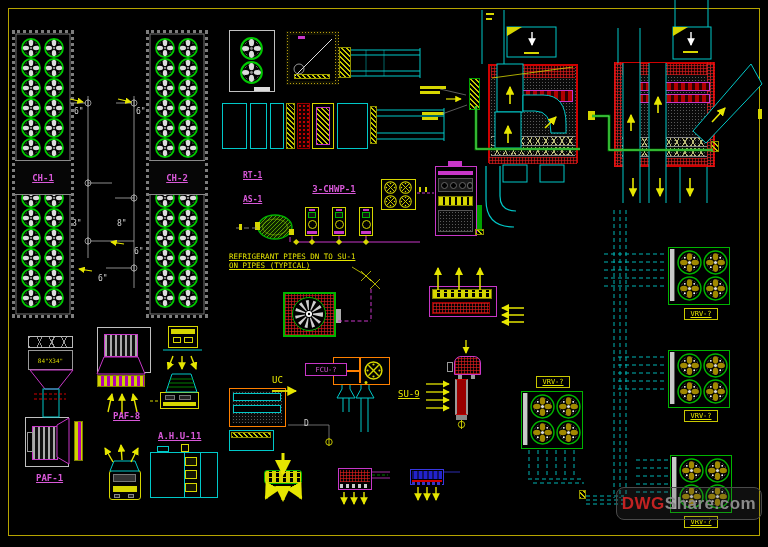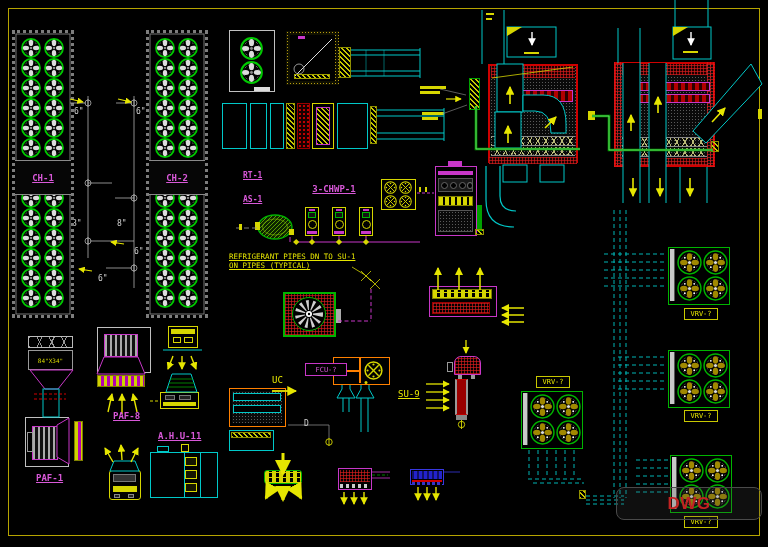--- a/index.html
+++ b/index.html
@@ -29,21 +29,21 @@
   .clab{position:absolute;left:0;right:0;top:127px;height:35px;border-top:1px solid #8a8a8a;border-bottom:1px solid #8a8a8a;
         background:#060606;display:flex;align-items:center;justify-content:center;z-index:3;}
   .pump{width:14px;height:29px;border:1px solid #d6d600;background:#000;z-index:2;}
   .pcap{position:absolute;left:3px;top:1px;width:6px;height:2px;background:#c837c8;}
   .psq{position:absolute;left:2px;top:4px;width:8px;height:6px;border:1px solid #00b400;background:#131313;}
   .pcir{position:absolute;left:2px;top:12px;width:9px;height:9px;border:1px solid #d6d600;border-radius:50%;}
   .pbase{position:absolute;left:1px;bottom:1px;width:10px;height:3px;background:#c837c8;}
   .vrv{width:62px;height:58px;border:1.5px solid #00b400;background:#000;z-index:2;}
   .vbar{position:absolute;left:1px;top:1px;width:5px;height:52px;background:#c8c8c8;border-right:1px solid #555;}
   .vlab{width:34px;height:12px;border:1px solid #c8c800;color:#e6e600;font:7px "DejaVu Sans Mono",monospace;
-        text-align:center;line-height:10px;background:#000;z-index:4;}
+        text-align:center;line-height:10px;background:#000;z-index:4;text-decoration:underline;}
   .cyanb{border:1.5px solid #00c8c8;background:#000;}
   .wm{display:flex;align-items:center;justify-content:center;border:1px solid #4a4a4a;border-radius:8px;
       background:rgba(70,70,70,.22);font:bold 17px "Liberation Sans",sans-serif;letter-spacing:.5px;z-index:20;}
   .ybar{background:#d6d600;}
 </style>
 </head>
 <body>
 
 <div id="sheet">
 
@@ -417,20 +417,21 @@
 
   <div class="a" style="left:109px;top:470px;width:32px;height:30px;border:1.5px solid #d6d600;border-radius:3px;background:#000;z-index:2;">
     <div class="a" style="left:3px;top:3px;width:23px;height:8px;background:#333;border:1px solid #777;"></div>
     <div class="a" style="left:3px;top:15px;width:24px;height:6px;background:#d6d600;"></div>
     <div class="a" style="left:4px;top:23px;width:6px;height:4px;background:#222;border:1px solid #888;"></div>
     <div class="a" style="left:18px;top:23px;width:6px;height:4px;background:#222;border:1px solid #888;"></div>
   </div>
 
   <div class="a wm" style="left:616px;top:487px;width:146px;height:33px;">
     <span style="color:#c22222;">DWG</span>
+      <span style="color:#8a8a8a;">Share.com</span>
   </div>
 
   <svg class="svgabs" width="768" height="547" style="left:0;top:0;z-index:6;pointer-events:none;">
     <defs>
       <marker id="ay" viewBox="0 0 8 8" refX="7" refY="4" markerWidth="5.5" markerHeight="5.5" orient="auto">
         <path d="M0,0 L8,4 L0,8 Z" fill="#e6e600"></path>
         </marker>
       <marker id="aw" viewBox="0 0 8 8" refX="7" refY="4" markerWidth="5.5" markerHeight="5.5" orient="auto">
         <path d="M0,0 L8,4 L0,8 Z" fill="#fff"></path>
         </marker>

